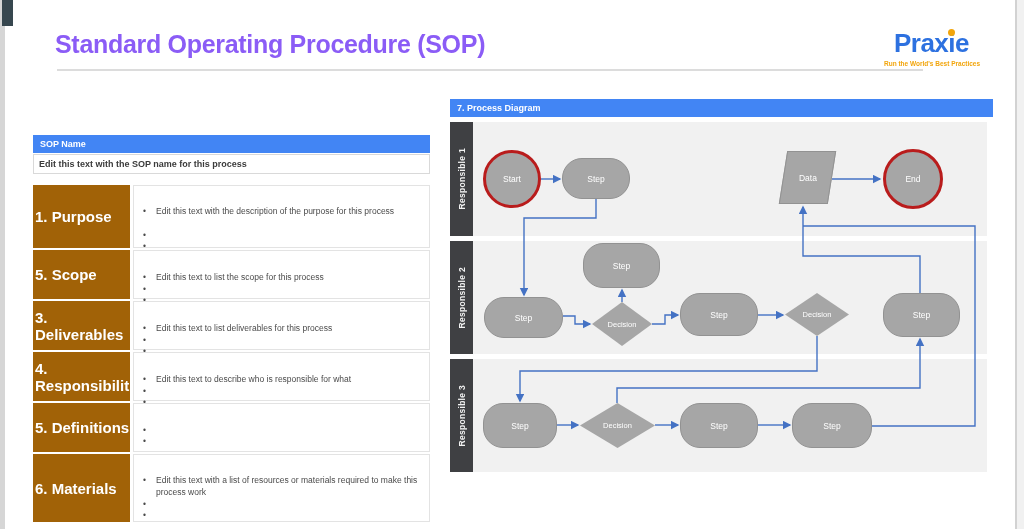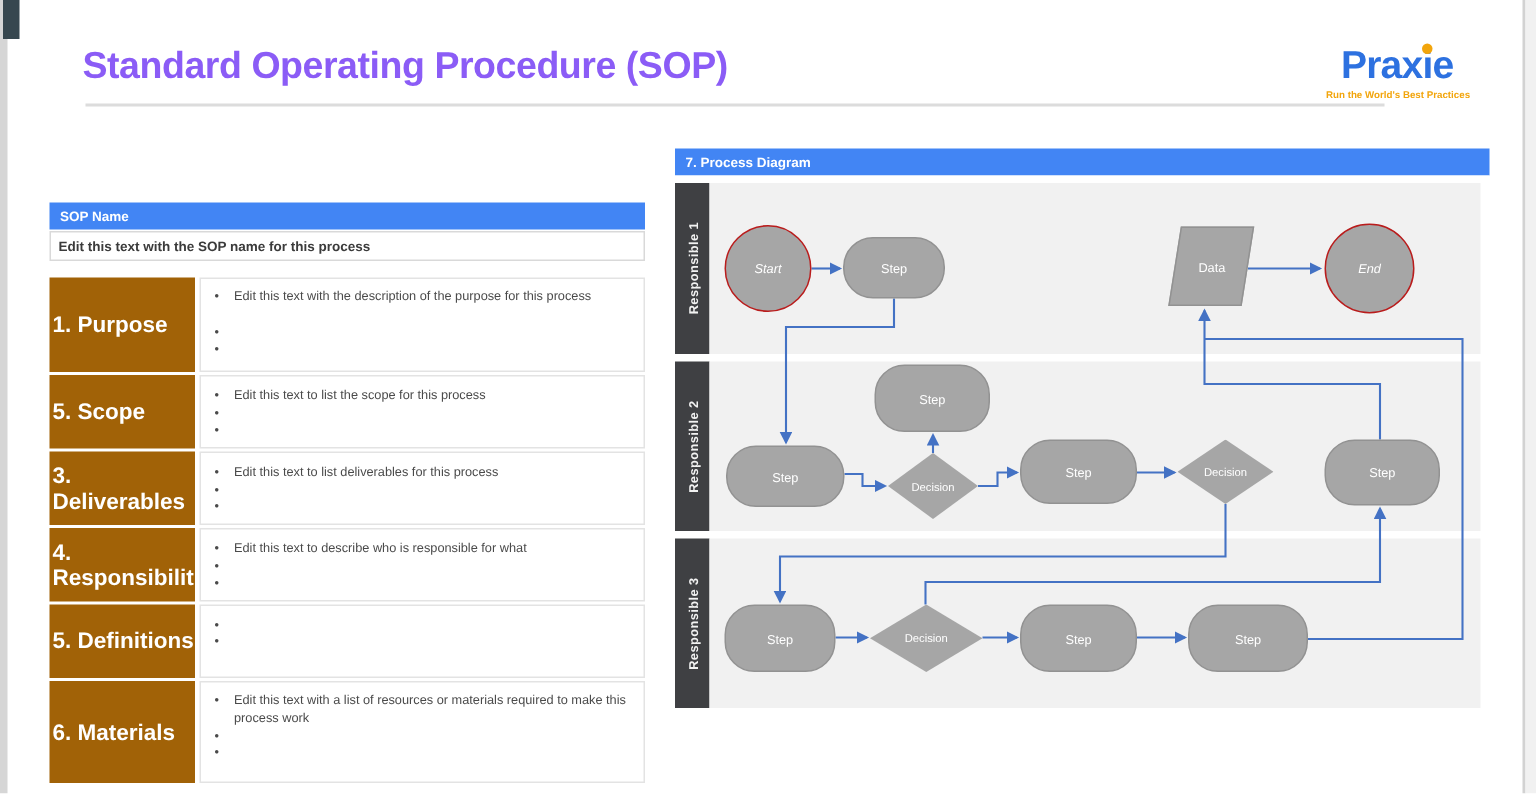--- a/index.html
+++ b/index.html
@@ -27,39 +27,39 @@
 
   
   .sop-panel { position:absolute; left:33px; top:99px; width:397px;margin-top:36px; }
   .sop-name-row { height:20px; line-height:18px; border:1px solid #d9d9d9; background:#fff;
                   font-size:9px; font-weight:bold; color:#3b3b3b; padding-left:5px; margin-top:1px; }
   .sop-table { margin-top:11px; }
   .sop-row { display:flex; margin-bottom:2px; }
   .sop-label { width:97px; background:#a16207; color:#fff; font-size:15px; font-weight:bold;
                display:flex; align-items:center; padding-left:2px; flex:0 0 97px; }
   .sop-content { flex:1; margin-left:3px; background:#fff; border:1px solid #e3e3e3;
-                 padding:6px 8px 4px 7px; }
+                 padding:20px 8px 4px 7px; }
   .bullet { position:relative; padding-left:15px; font-size:8.5px; color:#4a4a4a; line-height:12px; min-height:11px; }
   .bullet::before { content:"•"; position:absolute; left:2px; top:0; color:#4a4a4a; font-size:8.5px; }
 
   
   .diagram-panel { position:absolute; left:450px; top:99px; width:543px; }
   .diagram-area { position:relative; width:543px; height:368px; background:#ffffff; }
   .lane { position:absolute; left:0; width:537px; display:flex; }
   .lane-label { width:23px; flex:0 0 23px; background:#3f4043; color:#f2f2f2;
                 display:flex; align-items:center; justify-content:center; }
   .lane-label span { writing-mode:vertical-rl; transform:rotate(180deg);
                      font-size:8.5px; font-weight:600; letter-spacing:0.3px; white-space:nowrap; }
   .lane-body { flex:1; background:#f1f1f1; }
 
   
   .shape { position:absolute; background:#a6a6a6; color:#ffffff; font-size:8.5px;
            display:flex; align-items:center; justify-content:center; text-align:center; }
   .shape.rect   { border:1px solid #929292; border-radius:20px; }
-  .shape.circle { border:1px solid #b91c1c; border-radius:50%;font-style:italic; }
+  .shape.circle { border:3px solid #b91c1c; border-radius:50%; }
   .shape.diamond{ clip-path:polygon(50% 0, 100% 50%, 50% 100%, 0 50%); font-size:7.5px; }
   .shape.para   { border:1px solid #929292; transform:skewX(-9deg); }
   .shape.para .unskew { transform:skewX(9deg); }
 
   .connectors { position:absolute; left:0; top:0; width:543px; height:368px; pointer-events:none; }
 </style>
 </head>
 <body>
 
 <div class="page">

